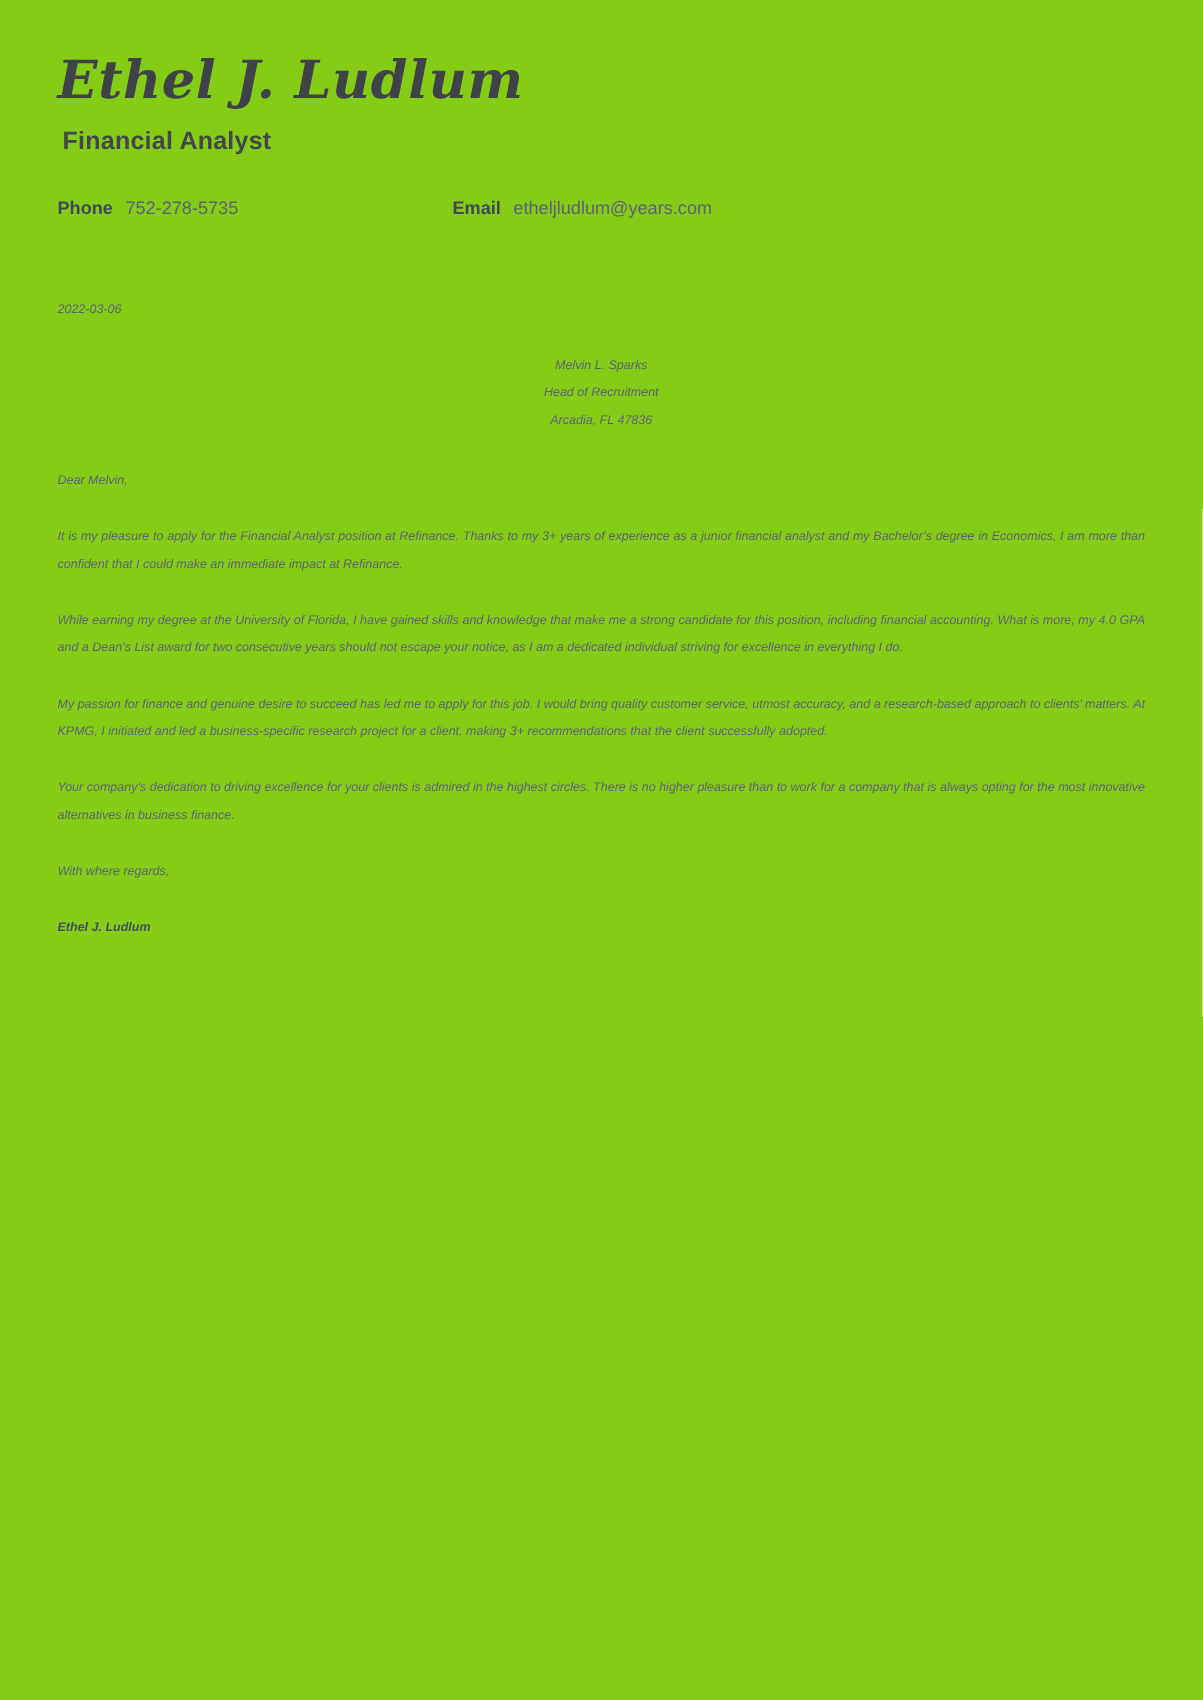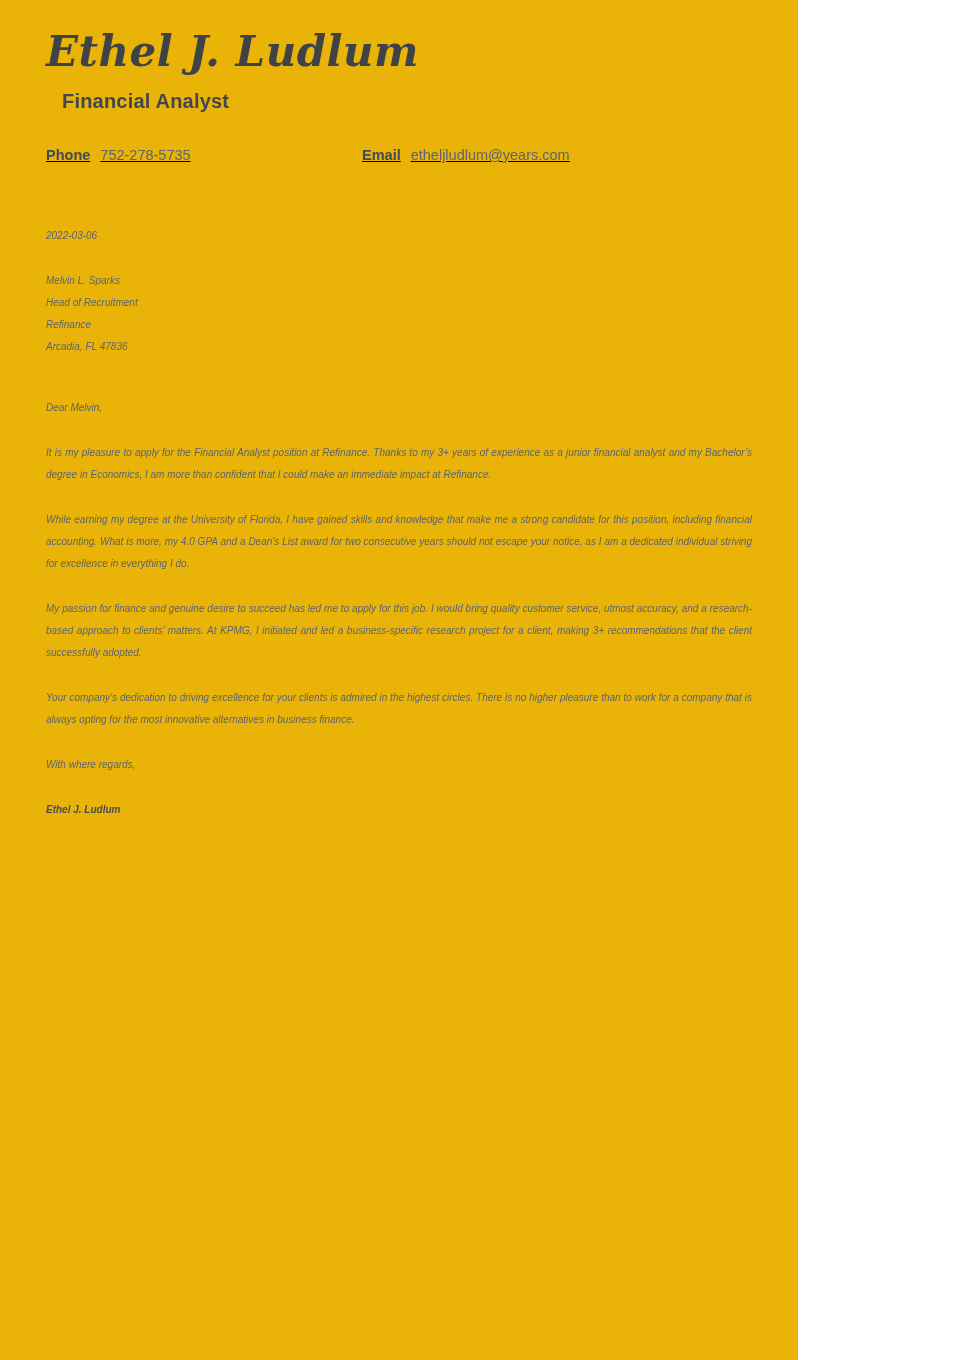--- a/index.html
+++ b/index.html
@@ -8,71 +8,71 @@
     background: #ffffff;
   }
   body {
     width: 962px;
     height: 1360px;
     font-family: "Liberation Sans", sans-serif;
     -webkit-font-smoothing: antialiased;
   }
   .page {
     box-sizing: border-box;
-    width: 798px;
+    width: 962px;
     height: 1360px;
-    padding: 28px 46px 40px 46px;
-    background: #eab308;
+    padding: 40px 46px 40px 46px;
+    background: #84cc16;
     overflow: hidden;
   }
 
   
   .person-name {
     margin: 0;
     font-family: "DejaVu Serif", serif;
     font-style: italic;
     font-weight: bold;
     font-size: 42px;
     line-height: 48px;
     letter-spacing: 0.5px;
     color: #3f4347;
   }
   .job-title {
-    margin: 12px 0 0 16px;
+    margin: 12px 0 0 4px;
     font-size: 20px;
     line-height: 26px;
     font-weight: bold;
     color: #43474c;
     letter-spacing: 0.2px;
   }
   .contact-row {
     display: flex;
     margin-top: 30px;
     font-size: 14.5px;
     line-height: 22px;
   }
-  .contact-item { display: flex; text-decoration: underline; }
+  .contact-item { display: flex; }
   .contact-item.phone { width: 316px; flex: 0 0 316px; }
   .contact-label {
     font-weight: bold;
     color: #3f4a59;
     margin-right: 10px;
   }
   .contact-value { color: #5c6472; }
 
   
   .letter {
     margin-top: 59px;
     font-size: 10px;
     line-height: 22px;
     color: #5c6472;
     font-style: italic;
   }
   .letter p { margin: 0 0 23px 0; }
-  .recipient { margin: 0 0 39px 0; }
+  .recipient { margin: 0 0 26px 0; text-align: center; }
   .recipient div { line-height: 22px; }
   .para { text-align: justify; }
   .signature {
     font-weight: bold;
     color: #454e5c;
   }
 </style>
 </head>
 <body>
 
@@ -93,21 +93,20 @@
       </div>
     </div>
   </header>
 
   <main class="letter">
     <p class="date">2022-03-06</p>
 
     <div class="recipient">
       <div>Melvin L. Sparks</div>
       <div>Head of Recruitment</div>
-      <div>Refinance</div>
       <div>Arcadia, FL 47836</div>
     </div>
 
     <p class="salutation">Dear Melvin,</p>
 
     <p class="para">It is my pleasure to apply for the Financial Analyst position at Refinance. Thanks to my 3+ years of experience as a junior financial analyst and my Bachelor’s degree in Economics, I am more than confident that I could make an immediate impact at Refinance.</p>
     <p class="para">While earning my degree at the University of Florida, I have gained skills and knowledge that make me a strong candidate for this position, including financial accounting. What is more, my 4.0 GPA and a Dean’s List award for two consecutive years should not escape your notice, as I am a dedicated individual striving for excellence in everything I do.</p>
     <p class="para">My passion for finance and genuine desire to succeed has led me to apply for this job. I would bring quality customer service, utmost accuracy, and a research-based approach to clients’ matters. At KPMG, I initiated and led a business-specific research project for a client, making 3+ recommendations that the client successfully adopted.</p>
     <p class="para">Your company’s dedication to driving excellence for your clients is admired in the highest circles. There is no higher pleasure than to work for a company that is always opting for the most innovative alternatives in business finance.</p>
 

